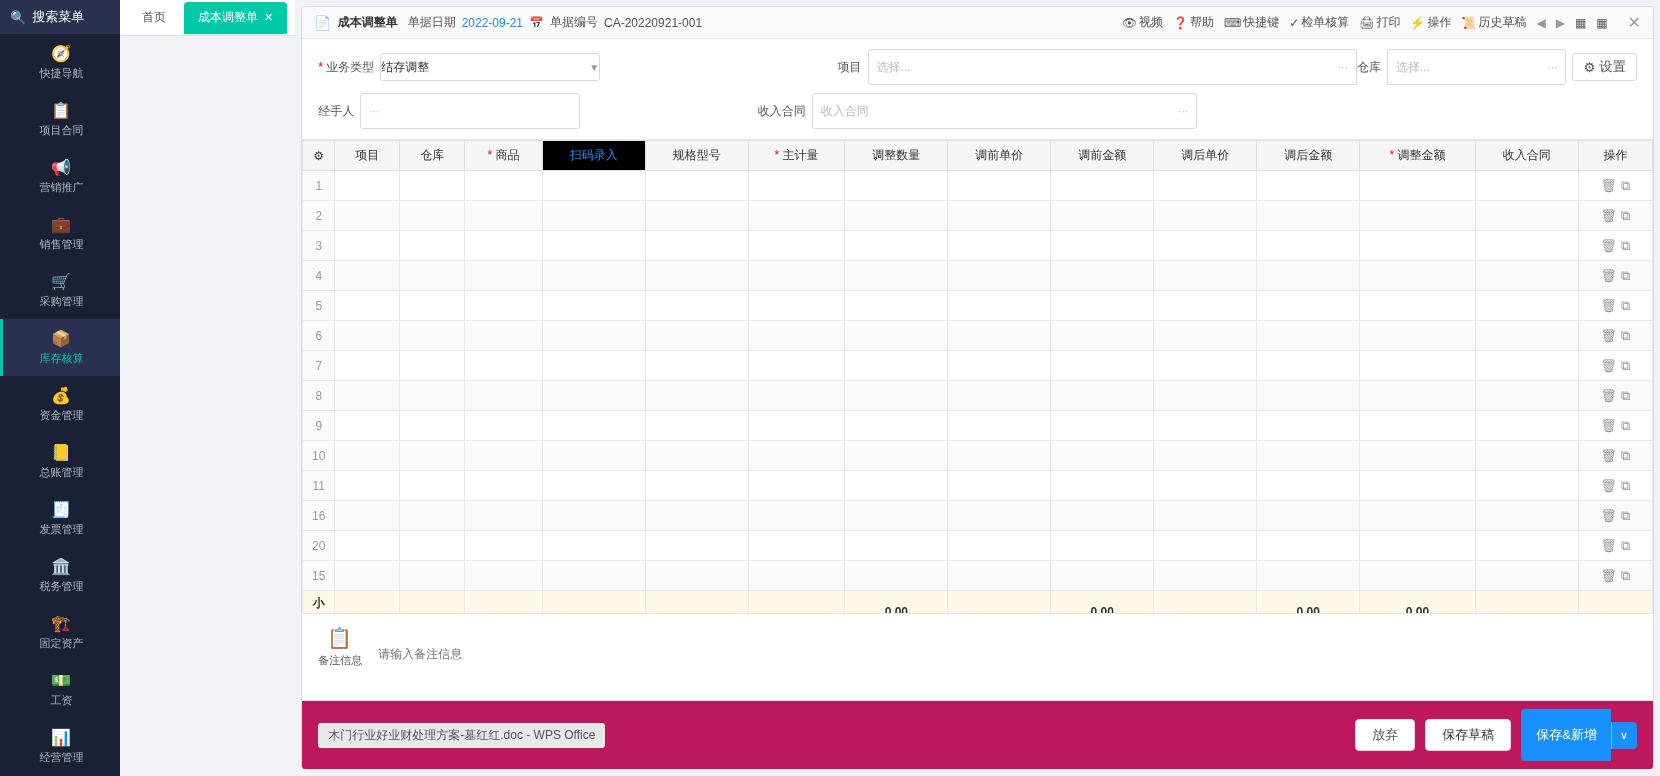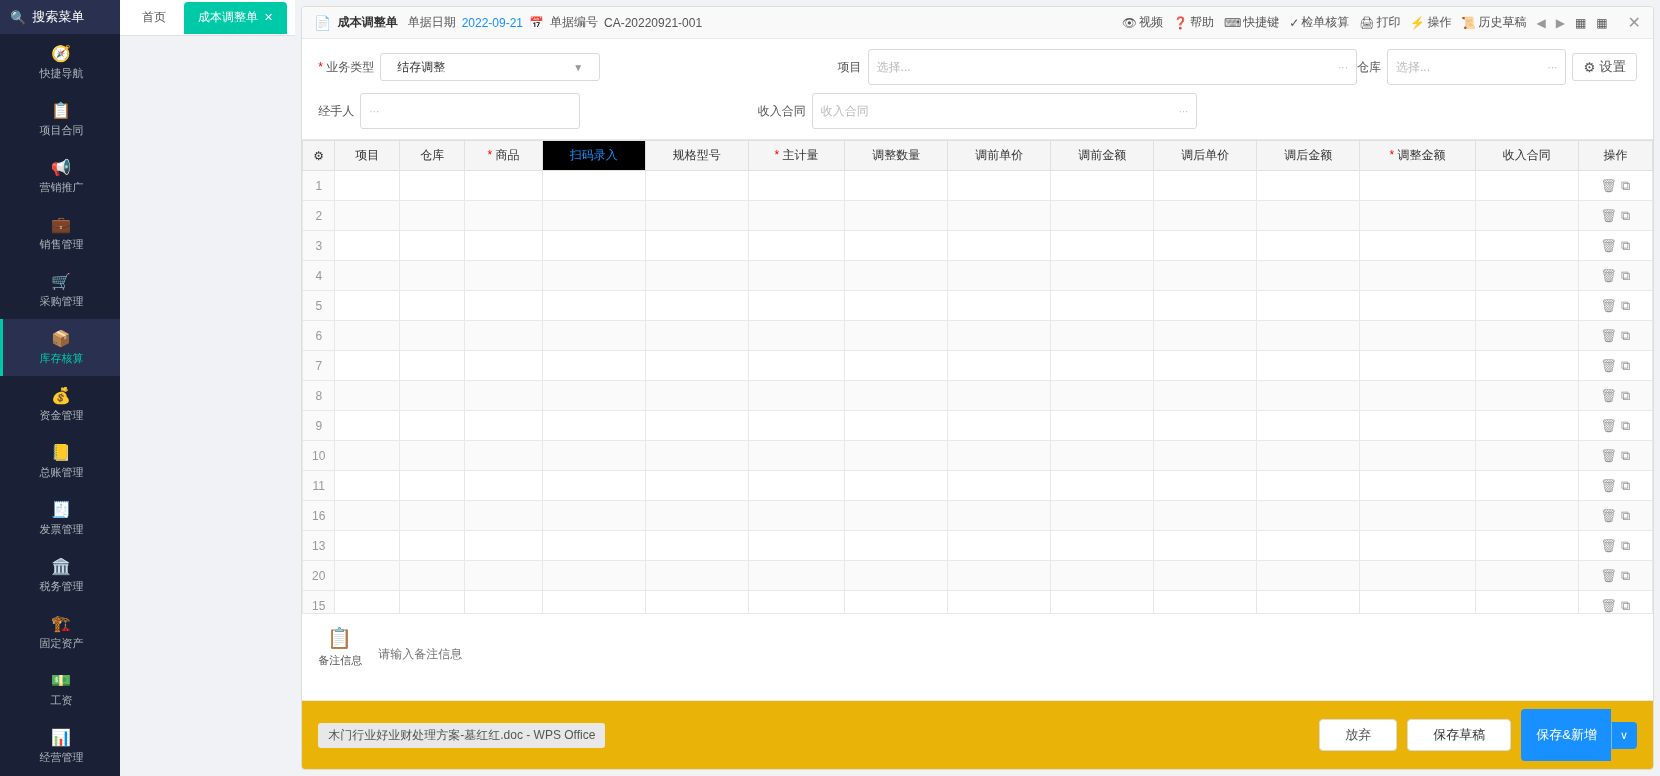--- a/index.html
+++ b/index.html
@@ -162,21 +162,21 @@
       justify-content: space-between;
       cursor: pointer;
     }
     .form-input .placeholder { color: #bbb; }
     .form-input .dots { color: #bbb; font-size: 10px; }
     .form-select {
       flex: 1;
       height: 28px;
       border: 1px solid #d9d9d9;
       border-radius: 3px;
-      padding: 0 16px;
+      padding: 0 0;
       font-size: 12px;
       color: #333;
       display: flex;
       align-items: center;
       justify-content: space-between;
       background: #fff;
       cursor: pointer;
     }
     .form-select .arrow { color: #999; font-size: 10px; }
     .settings-btn {
@@ -267,33 +267,33 @@
       margin-top: 20px;
     }
 
     
     .footer {
       display: flex;
       align-items: center;
       justify-content: flex-end;
       padding: 8px 16px;
       border-top: 1px solid #e8e8e8;
-      background: #eab308;
+      background: #be185d;
       gap: 10px;
     }
     .footer-taskbar {
       margin-right: auto;
       font-size: 12px;
       color: #555;
       background: #e8e8e8;
       padding: 4px 10px;
       border-radius: 3px;
     }
     .btn {
-      padding: 6px 25px;
+      padding: 6px 16px;
       border-radius: 4px;
       font-size: 13px;
       cursor: pointer;
       border: 1px solid #d9d9d9;
     }
     .btn-default { background: #fff; color: #555; }
     .btn-secondary { background: #fff; color: #333; border: 1px solid #d9d9d9; }
     .btn-split {
       display: flex;
       align-items: center;
@@ -783,42 +783,20 @@
               <td></td>
               <td></td>
               <td>
     <div class="action-cell">
       <span class="action-btn">🗑</span>
       <span class="action-btn">⧉</span>
     </div>
   </td>
             </tr>
             <tr>
-              <td class="row-num">13</td>
-              <td></td>
-              <td></td>
-              <td></td>
-              <td></td>
-              <td></td>
-              <td></td>
-              <td></td>
-              <td></td>
-              <td></td>
-              <td></td>
-              <td></td>
-              <td></td>
-              <td></td>
-              <td>
-    <div class="action-cell">
-      <span class="action-btn">🗑</span>
-      <span class="action-btn">⧉</span>
-    </div>
-  </td>
-            </tr>
-            <tr>
               <td class="row-num">20</td>
               <td></td>
               <td></td>
               <td></td>
               <td></td>
               <td></td>
               <td></td>
               <td></td>
               <td></td>
               <td></td>

